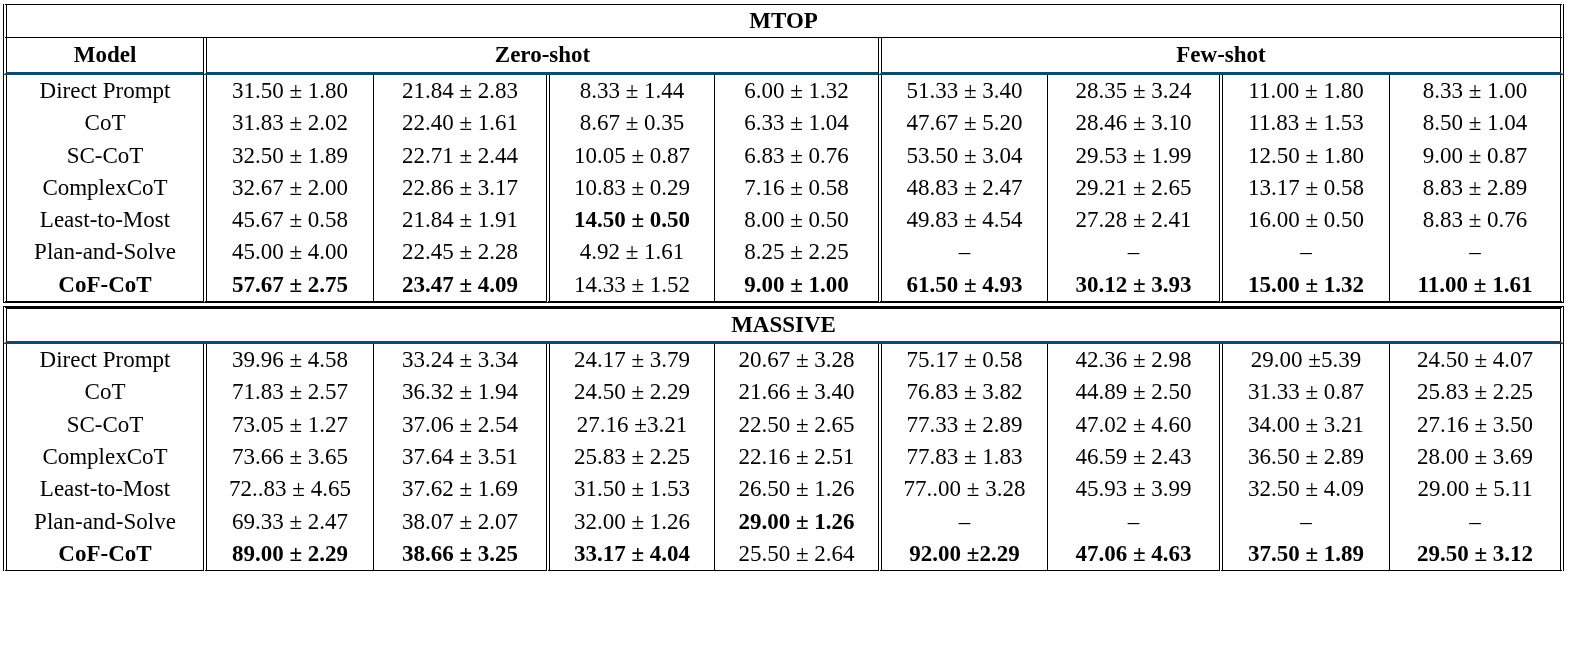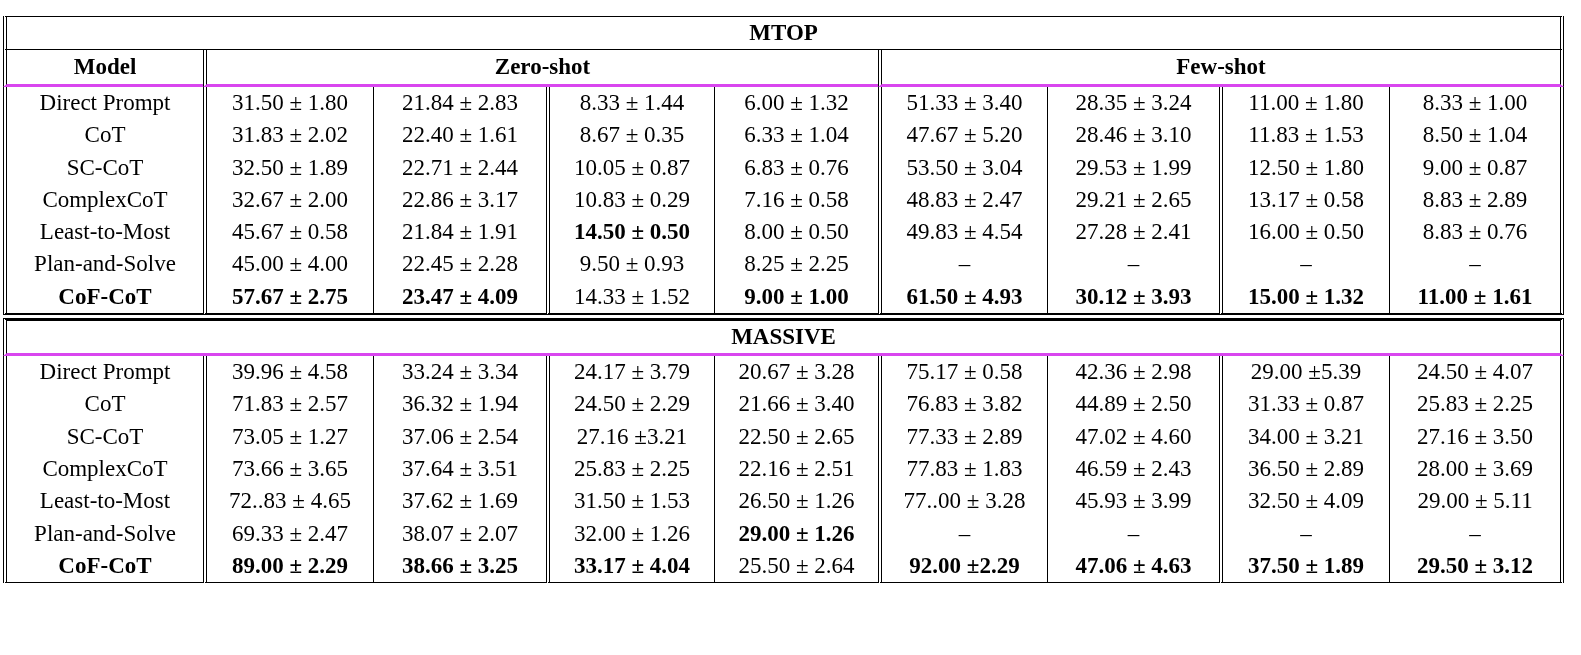--- a/index.html
+++ b/index.html
@@ -1,21 +1,21 @@
 <!DOCTYPE html>
 <html><head>
 <meta charset="utf-8">
 <style>
   html, body { margin: 0; padding: 0; background: #ffffff; }
   body {
     width: 1581px; height: 655px; overflow: hidden;
     font-family: "Liberation Serif", "DejaVu Serif", serif;
     color: #000;
   }
-  .wrap { position: absolute; left: 3px; top: 16px; width: 1561px; }
+  .wrap { position: absolute; left: 3px; top: 4px; width: 1561px; }
   table {
     border-collapse: separate;
     border-spacing: 0;
     width: 1561px;
     table-layout: fixed;
     font-size: 23px;
   }
   td, th {
     padding: 0;
     text-align: center;
@@ -26,21 +26,21 @@
   }
   .b { font-weight: bold; text-align: center; }
   
   .lft { border-left: 4px double #000; }
   .rgt { border-right: 4px double #000; }
   
   .dbl { border-left: 4px double #000; }
   .sgl { border-left: 1px solid #000; }
   
   .top1 { border-top: 1.5px solid #000; }
-  .botT { border-bottom: 3px solid #d946ef; text-align: center; }
+  .botT { border-bottom: 3px solid #0c4a6e; text-align: center; }
   .bot1 { border-bottom: 1.5px solid #000; }
   .sec-title { font-weight: bold; height: 32px; }
   .hdr1 th { font-weight: bold; height: 34px; line-height: 34px; }
   .hdr2 td { height: 36px; line-height: 36px; }
   .hdr3 td { height: 34px; line-height: 34px; }
   .gap td { height: 3px; line-height: 3px; border: none; padding: 0; font-size: 0; }
   .row td { height: 32.3px; line-height: 32.3px; }
   .massive-sep { border-top: 3px solid #000; }
 </style>
 </head>
@@ -126,21 +126,21 @@
           <td class="sgl">8.00 ± 0.50</td>
           <td class="dbl">49.83 ± 4.54</td>
           <td class="sgl">27.28 ± 2.41</td>
           <td class="dbl">16.00 ± 0.50</td>
           <td class="sgl rgt">8.83 ± 0.76</td>
         </tr>
         <tr class="row">
           <td class="lft">Plan-and-Solve</td>
           <td class="dbl">45.00 ± 4.00</td>
           <td class="sgl">22.45 ± 2.28</td>
-          <td class="dbl">9.50 ± 0.93</td>
+          <td class="dbl">4.92 ± 1.61</td>
           <td class="sgl">8.25 ± 2.25</td>
           <td class="dbl">–</td>
           <td class="sgl">–</td>
           <td class="dbl">–</td>
           <td class="sgl rgt">–</td>
         </tr>
         <tr class="row">
           <td class="lft bot1 b">CoF-CoT</td>
           <td class="dbl bot1 b">57.67 ± 2.75</td>
           <td class="sgl bot1 b">23.47 ± 4.09</td>

